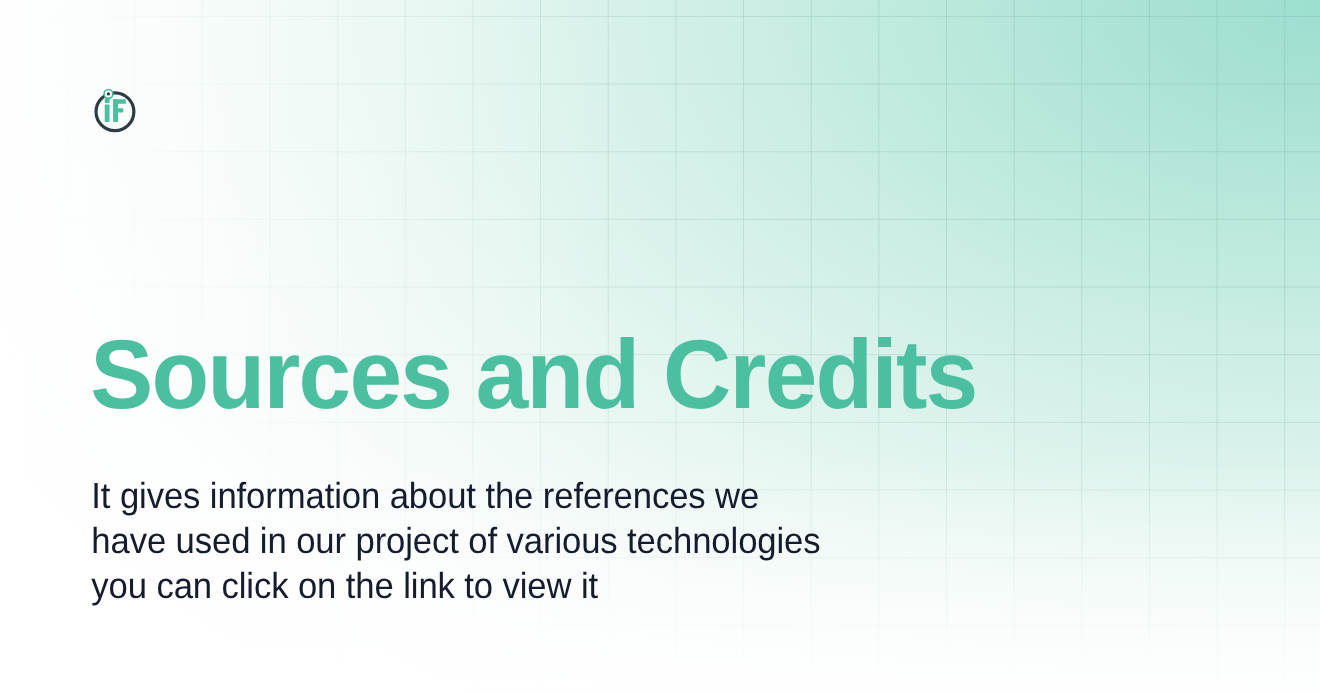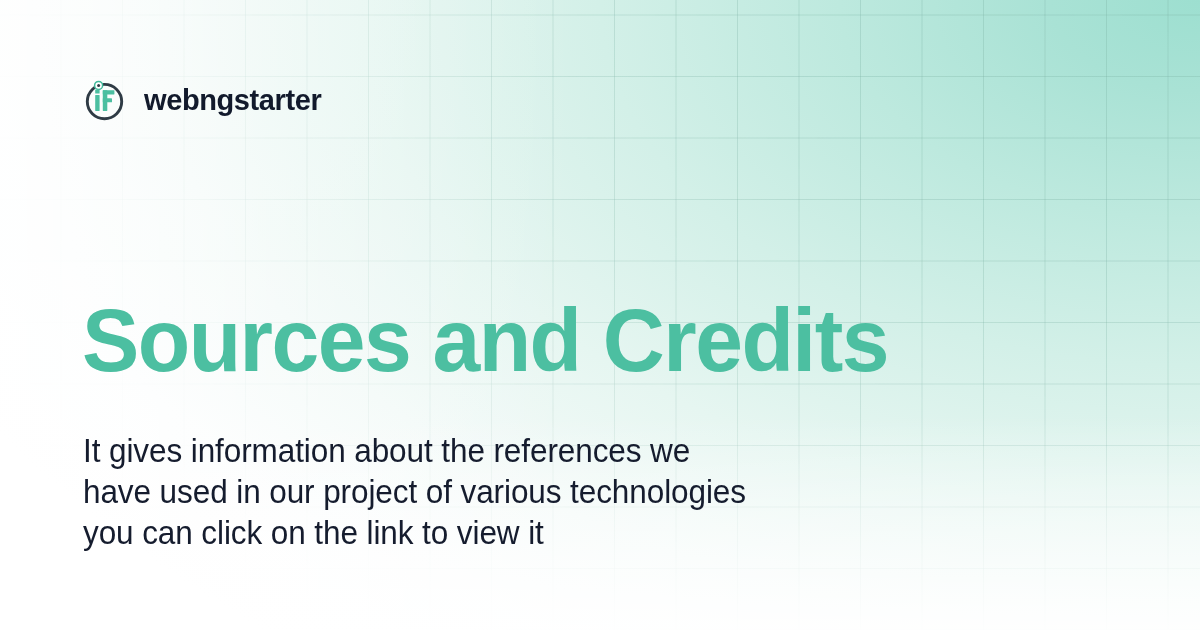--- a/index.html
+++ b/index.html
@@ -162,21 +162,20 @@
           <circle cx="16.6" cy="7.4" r="1.5" fill="#2f3b45"></circle>
 
           <rect x="13.2" y="16.9" width="4.4" height="16.0" rx="0.4" fill="#4cbfa1"></rect>
           <rect x="13.2" y="11.6" width="4.4" height="4.0" rx="0.4" fill="#4cbfa1"></rect>
 
           <rect x="20.8" y="12.2" width="4.5" height="20.7" rx="0.4" fill="#4cbfa1"></rect>
           <rect x="20.8" y="12.2" width="11.6" height="4.2" rx="0.4" fill="#4cbfa1"></rect>
           <rect x="20.8" y="20.3" width="9.2" height="4.0" rx="0.4" fill="#4cbfa1"></rect>
         </svg>
       </span>
-      <span class="brand-name">webngstarter</span>
     </div>
 
     <h1 class="headline">Sources and Credits</h1>
 
     <div class="description">
       <span class="line">It gives information about the references we</span>
       <span class="line">have used in our project of various technologies</span>
       <span class="line">you can click on the link to view it</span>
     </div>
 

